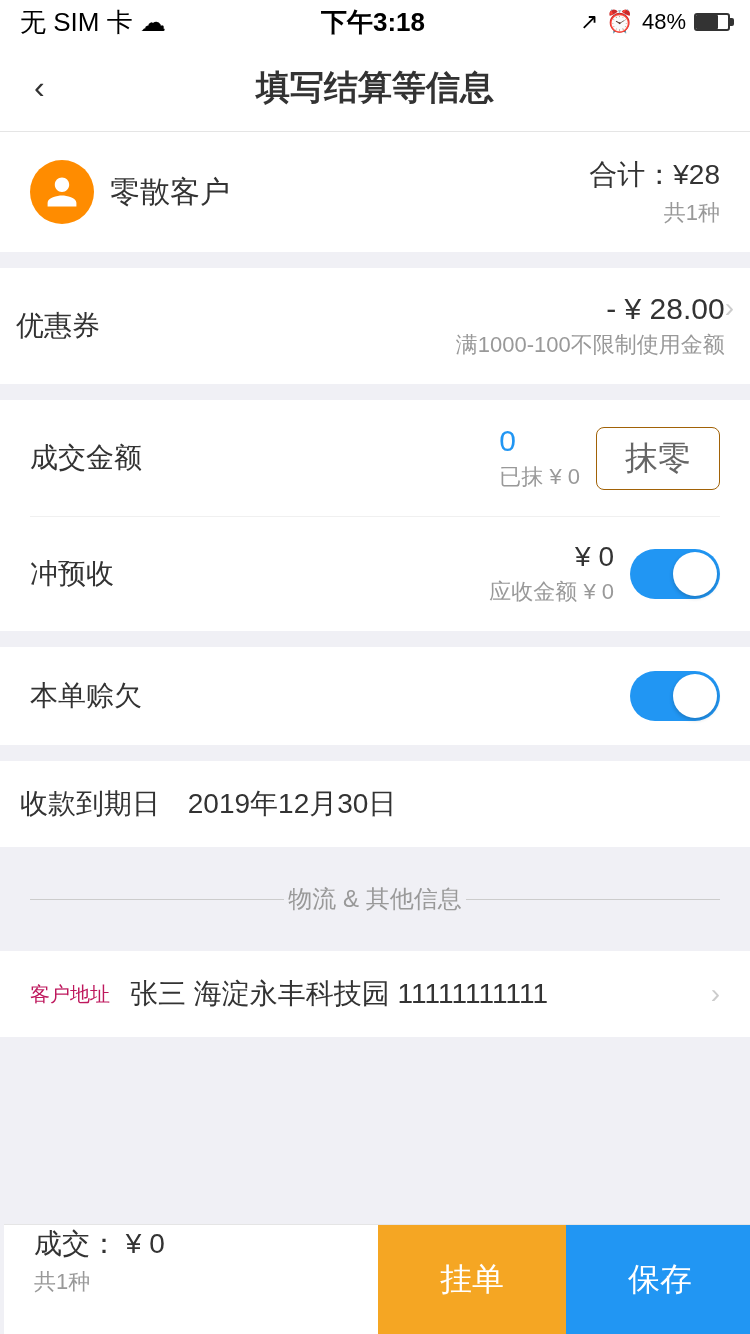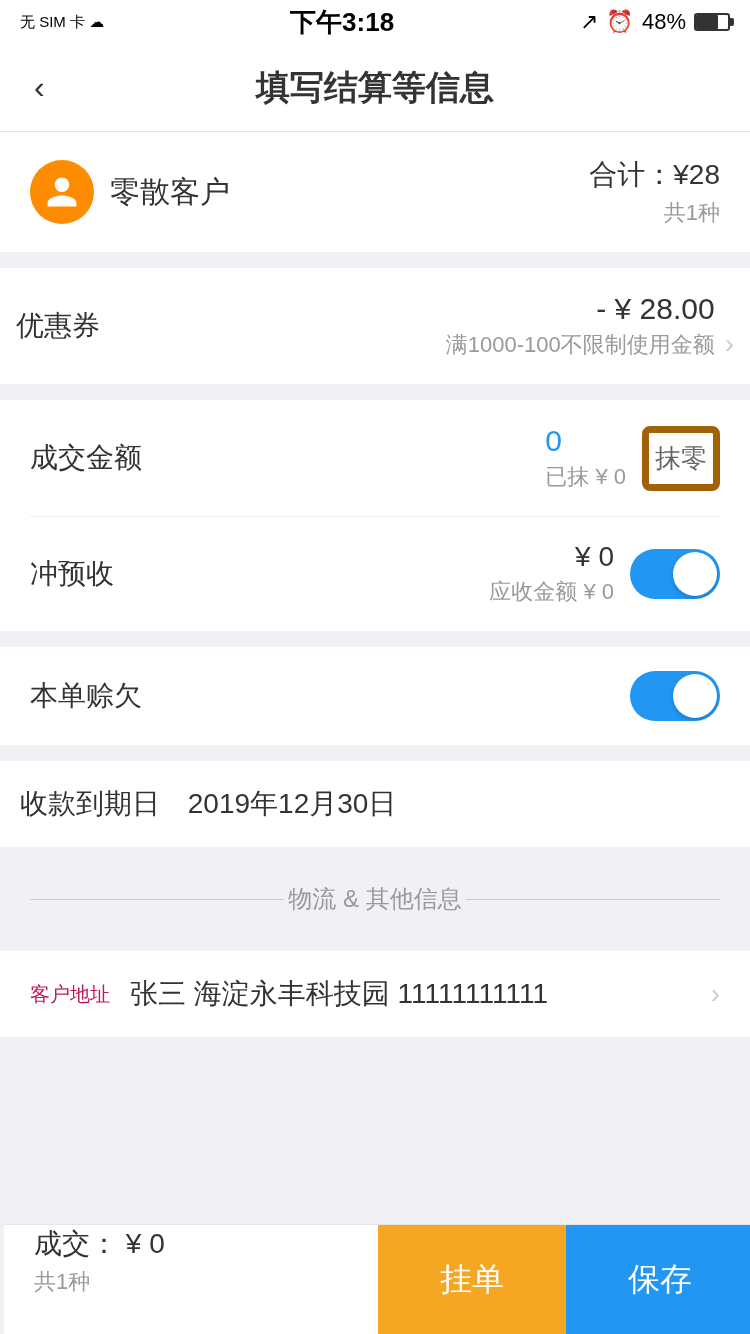--- a/index.html
+++ b/index.html
@@ -18,21 +18,21 @@
       width: 100%;
       height: 44px;
       background: #fff;
       display: flex;
       align-items: center;
       justify-content: space-between;
       padding: 0 20px;
       font-size: 24px;
       font-weight: 500;
     }
-    .status-left { display: flex; align-items: center; gap: 8px; font-size: 15px; }
+    .status-left { display: flex; align-items: center; gap: 8px; font-size: 26px; }
     .status-center { font-size: 26px; font-weight: 600; }
     .status-right { display: flex; align-items: center; gap: 8px; font-size: 22px; }
     .battery {
       width: 36px; height: 18px; border: 2px solid #333; border-radius: 3px; position: relative;
       display: inline-flex; align-items: center;
     }
     .battery::after {
       content: ''; position: absolute; right: -6px; top: 50%; transform: translateY(-50%);
       width: 4px; height: 8px; background: #333; border-radius: 0 2px 2px 0;
     }
@@ -101,21 +101,21 @@
     .coupon-row {
       background: #fff;
       padding: 24px 16px;
       display: flex;
       align-items: center;
       justify-content: space-between;
       margin-bottom: 16px;
       cursor: pointer;
     }
     .coupon-label { font-size: 28px; color: #333; }
-    .coupon-right { display: flex; align-items: flex-end; gap: 10px; }
+    .coupon-right { display: flex; align-items: flex-start; gap: 0; }
     .coupon-info { text-align: right; }
     .coupon-amount { font-size: 30px; color: #333; font-weight: 500; }
     .coupon-desc { font-size: 22px; color: #999; margin-top: 4px; }
     .chevron-right { font-size: 28px; color: #ccc; }
 
     
     .transaction-section {
       background: #fff;
       margin-bottom: 16px;
     }
@@ -123,24 +123,24 @@
       padding: 24px 30px;
       display: flex;
       align-items: center;
       justify-content: space-between;
     }
     .row-label { font-size: 28px; color: #333; }
     .row-right { display: flex; align-items: center; gap: 16px; }
     .amount-value { font-size: 30px; color: #2196F3; }
     .amount-sub { font-size: 22px; color: #999; margin-top: 4px; }
     .round-zero-btn {
-      border: 7px solid #a16207;
+      border: 1px solid #a16207;
       border-radius: 8px;
-      padding: 8px 6px;
-      font-size: 26px;
+      padding: 8px 28px;
+      font-size: 33px;
       color: #666;
       background: #fff;
       cursor: pointer;
     }
     .divider-line {
       height: 1px;
       background: #f0f0f0;
       margin: 0 30px;
     }
     .prepay-row {

